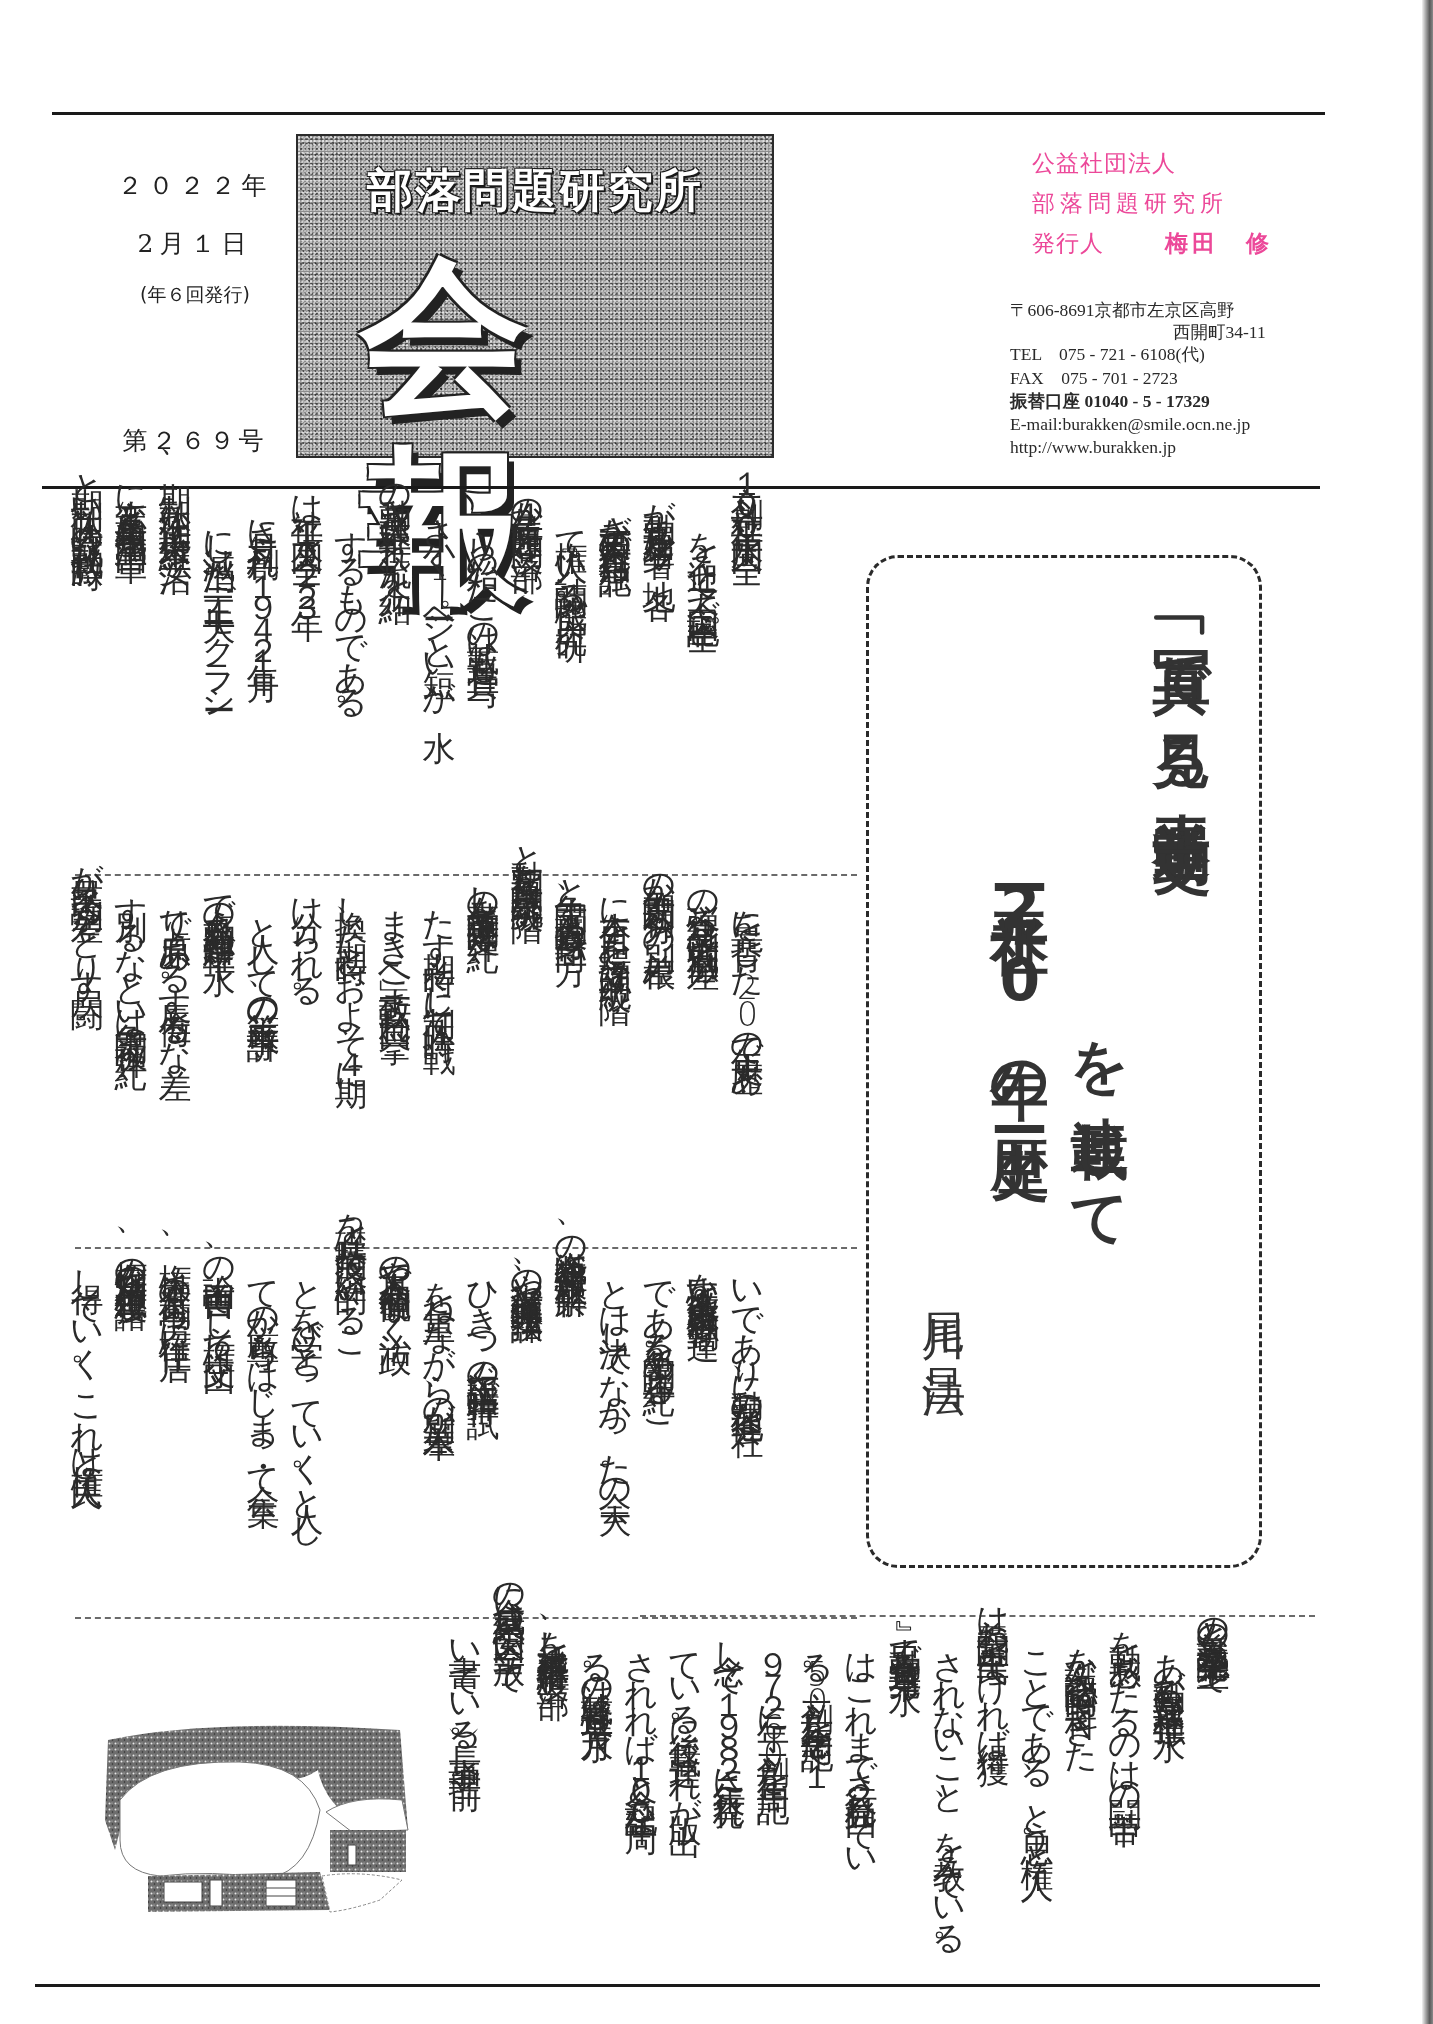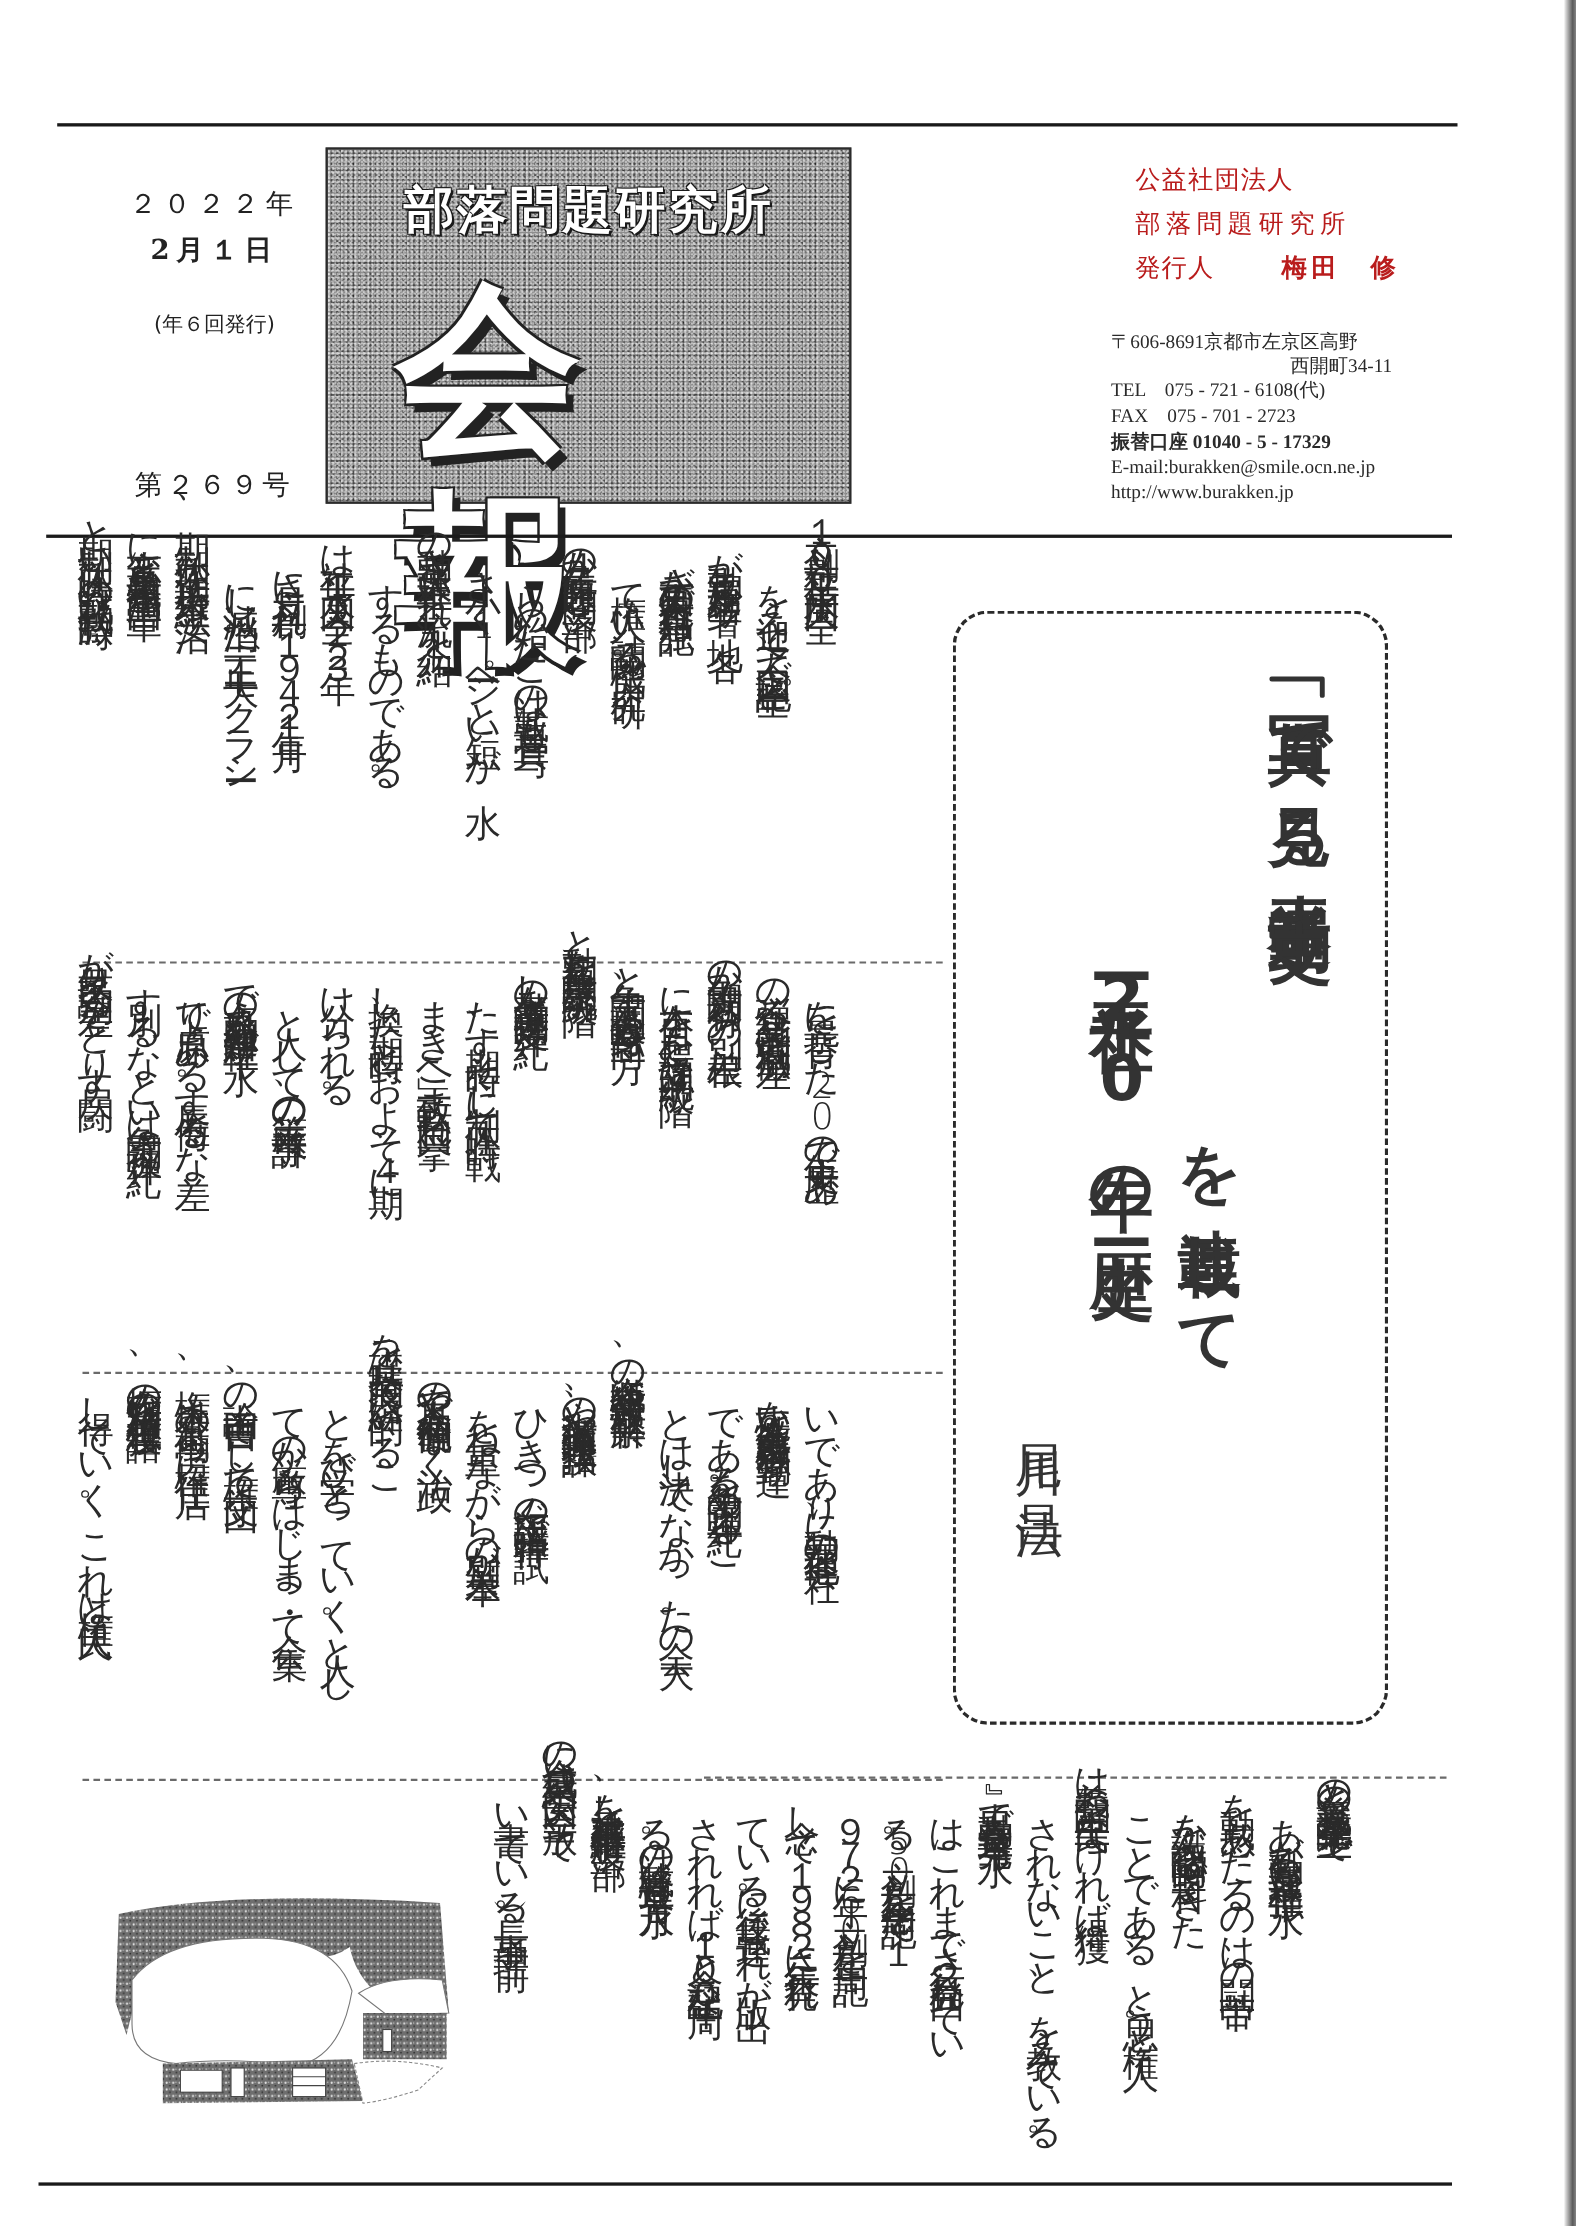--- a/index.html
+++ b/index.html
@@ -32,21 +32,21 @@
     font-family: "DejaVu Sans", sans-serif; font-weight: bold; font-size: 46px; letter-spacing: 2px;
     color: #ffffff;
     text-shadow: 2px 2px 0 #1a1a1a, -1px -1px 0 #1a1a1a, 1px -1px 0 #1a1a1a, -1px 1px 0 #1a1a1a; }
   .banner-main { position: absolute; left: 0; right: 0; top: 105px; 
     font-family: "DejaVu Sans", sans-serif; font-weight: bold; font-size: 168px; line-height: 190px;
     letter-spacing: 62px; padding-left: 62px; color: #ffffff;
     text-shadow: 7px 8px 0 #222, -2px -2px 0 #222, 2px -2px 0 #222, -2px 2px 0 #222; }
 
   
   .org { position: absolute; left: 1032px; font-family: "DejaVu Sans", sans-serif;
-    font-size: 23px; color: #b91c1c; letter-spacing: 1px; }
+    font-size: 23px; color: #ec4899; letter-spacing: 1px; }
   .contact { position: absolute; left: 1010px; font-family: "Liberation Serif", "DejaVu Serif", serif;
     font-size: 17.5px; color: #2a2a2a; white-space: pre; line-height: 21px; }
 
   
   .vtext { position: absolute; writing-mode: vertical-rl; text-orientation: upright;
     font-family: "DejaVu Sans", sans-serif; font-weight: 300; color: #2a2a2a;
     font-size: 33px; line-height: 44px; letter-spacing: -11.5px; white-space: pre; }
   .vtext .col { display: block; }
 
   .dash-h { position: absolute; height: 0; border-top: 2px dashed #6a6a6a; }
@@ -65,21 +65,21 @@
 </style>
 </head>
 <body>
 
 <div class="scan-edge"></div>
 
 <div class="rule" style="left:52px; top:112px; width:1273px; height:3px;"></div>
 
 <div>
   <div class="dateline" style="top:169px;">２０２２年</div>
-  <div class="dateline" style="top:210px;font-weight:bold;">2月１日</div>
+  <div class="dateline" style="top:227px;">2月１日</div>
   <div class="dateline small" style="top:282px;">(年６回発行)</div>
   <div class="dateline" style="top:380px; letter-spacing:4px;margin-top:44px;">第２６９号</div>
 </div>
 
 <div class="banner">
   <div class="banner-sub">部落問題研究所</div>
   <div class="banner-main">会報</div>
 </div>
 
 <div>

